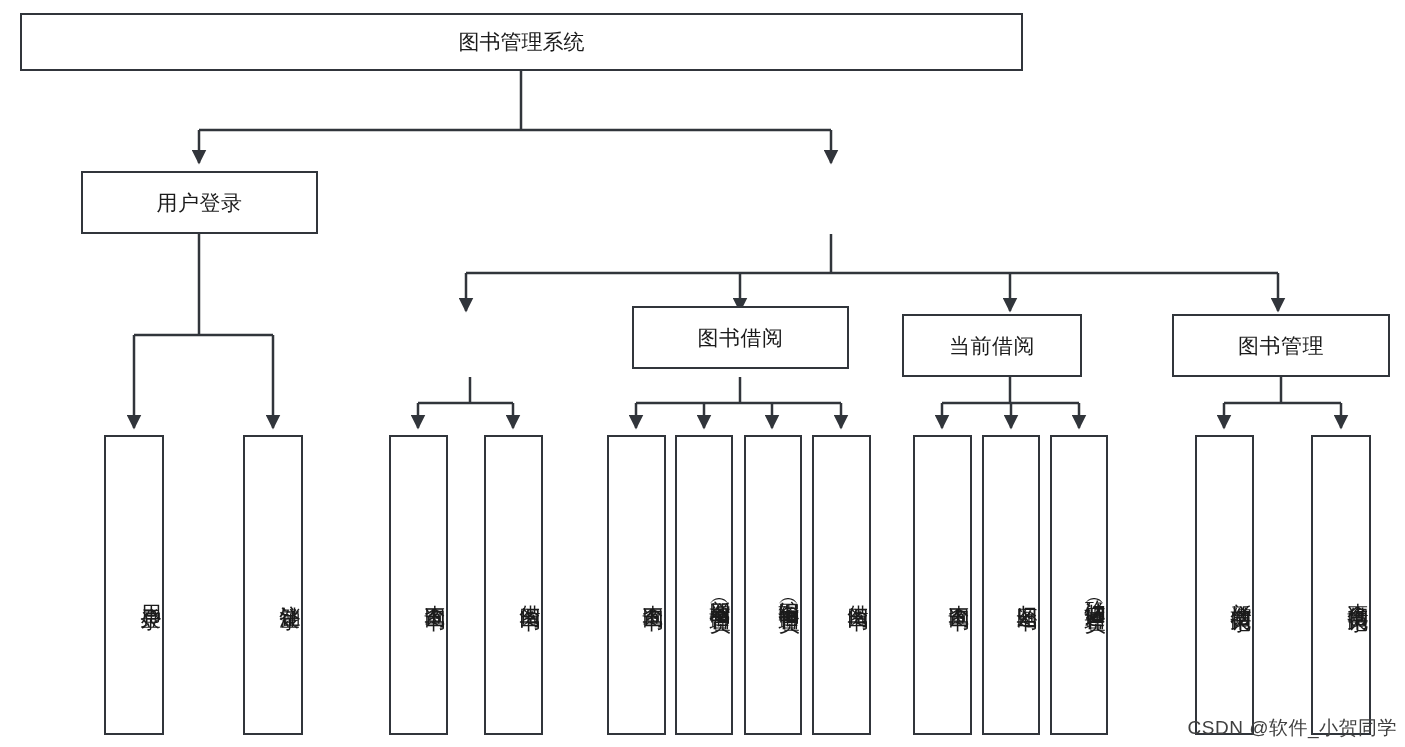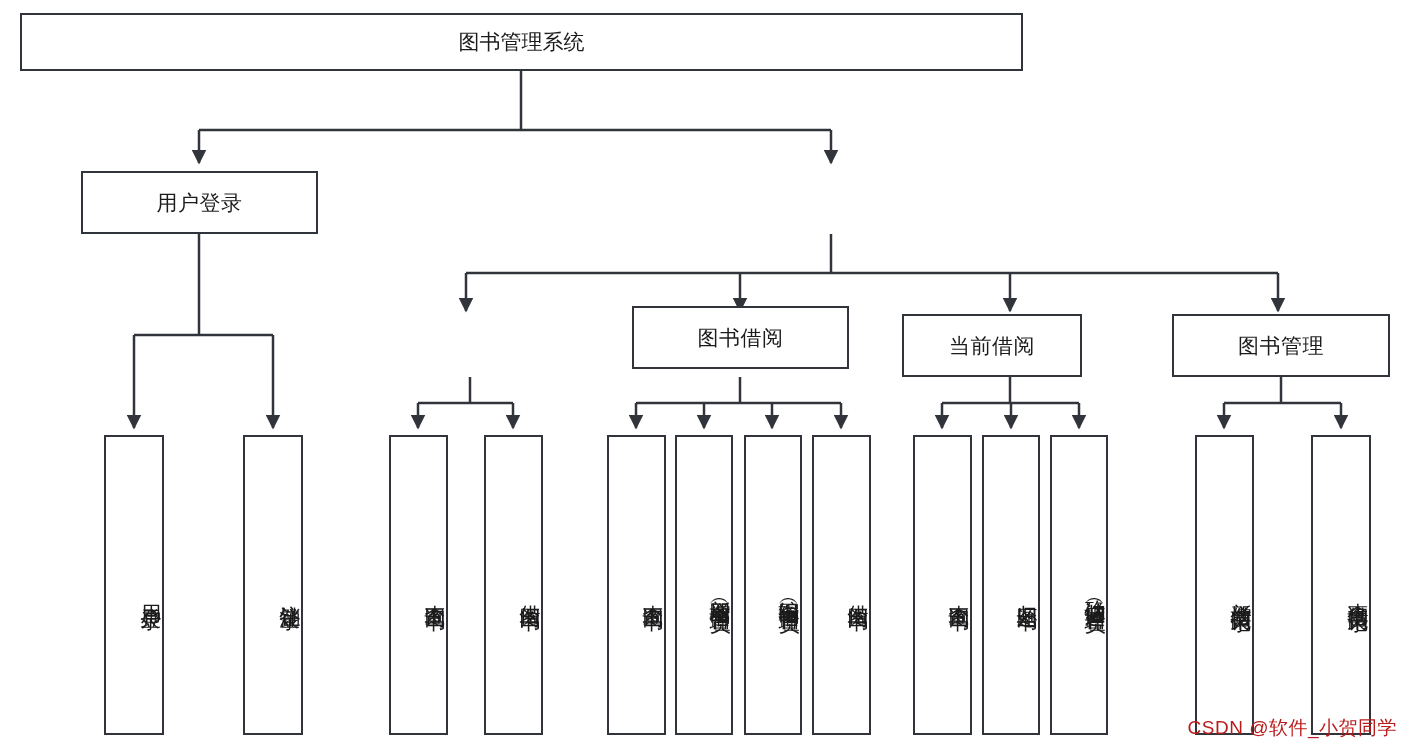--- a/index.html
+++ b/index.html
@@ -58,21 +58,21 @@
   .node.v .vtext {
     writing-mode: vertical-rl;
     text-orientation: upright;
     white-space: nowrap;
   }
   .watermark {
     position: absolute;
     right: 8px;
     bottom: 6px;
     font-size: 19px;
-    color: #b91c1c;
+    color: #404040;
     letter-spacing: 0.5px;
     z-index: 3;
     white-space: nowrap;
     margin-left: 8px;
   }
 </style>
 </head>
 <body>
 
 <div id="canvas">

